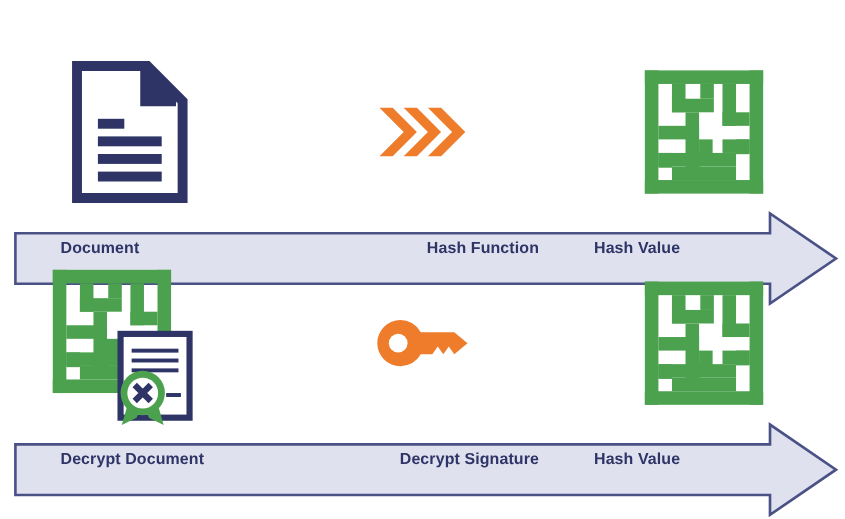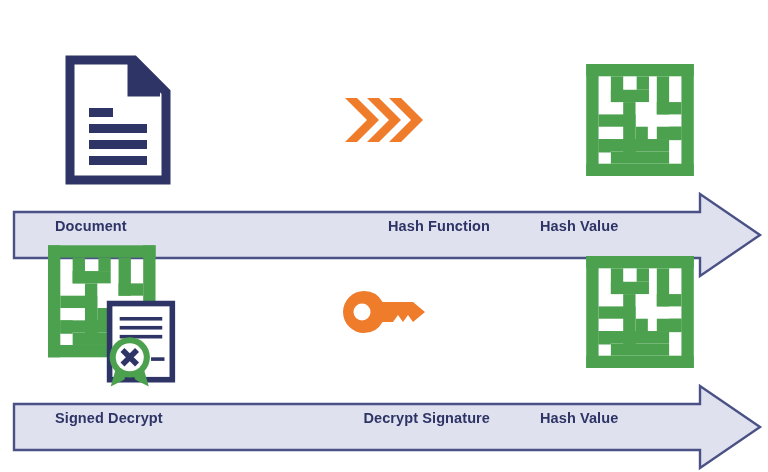--- a/index.html
+++ b/index.html
@@ -246,20 +246,20 @@
           </g>
         </svg>
       </span>
     </div>
 
     <div class="banner-wrap">
       <svg class="banner-svg" viewBox="0 0 768 90" preserveAspectRatio="none">
         <path d="M14 22 L700 22 L700 4 L760 45 L700 86 L700 68 L14 68 Z" fill="#dfe1ef" stroke="#4a5185" stroke-width="2.4" stroke-linejoin="miter"></path>
       </svg>
       <div class="banner-labels">
-        <span class="banner-label lbl-a">Signed Decrypt</span>
+        <span class="banner-label lbl-a">Decrypt Document</span>
         <span class="banner-label lbl-b">Decrypt Signature</span>
         <span class="banner-label lbl-c">Hash Value</span>
       </div>
     </div>
   </div>
 
 </div>
 
 </body></html>

